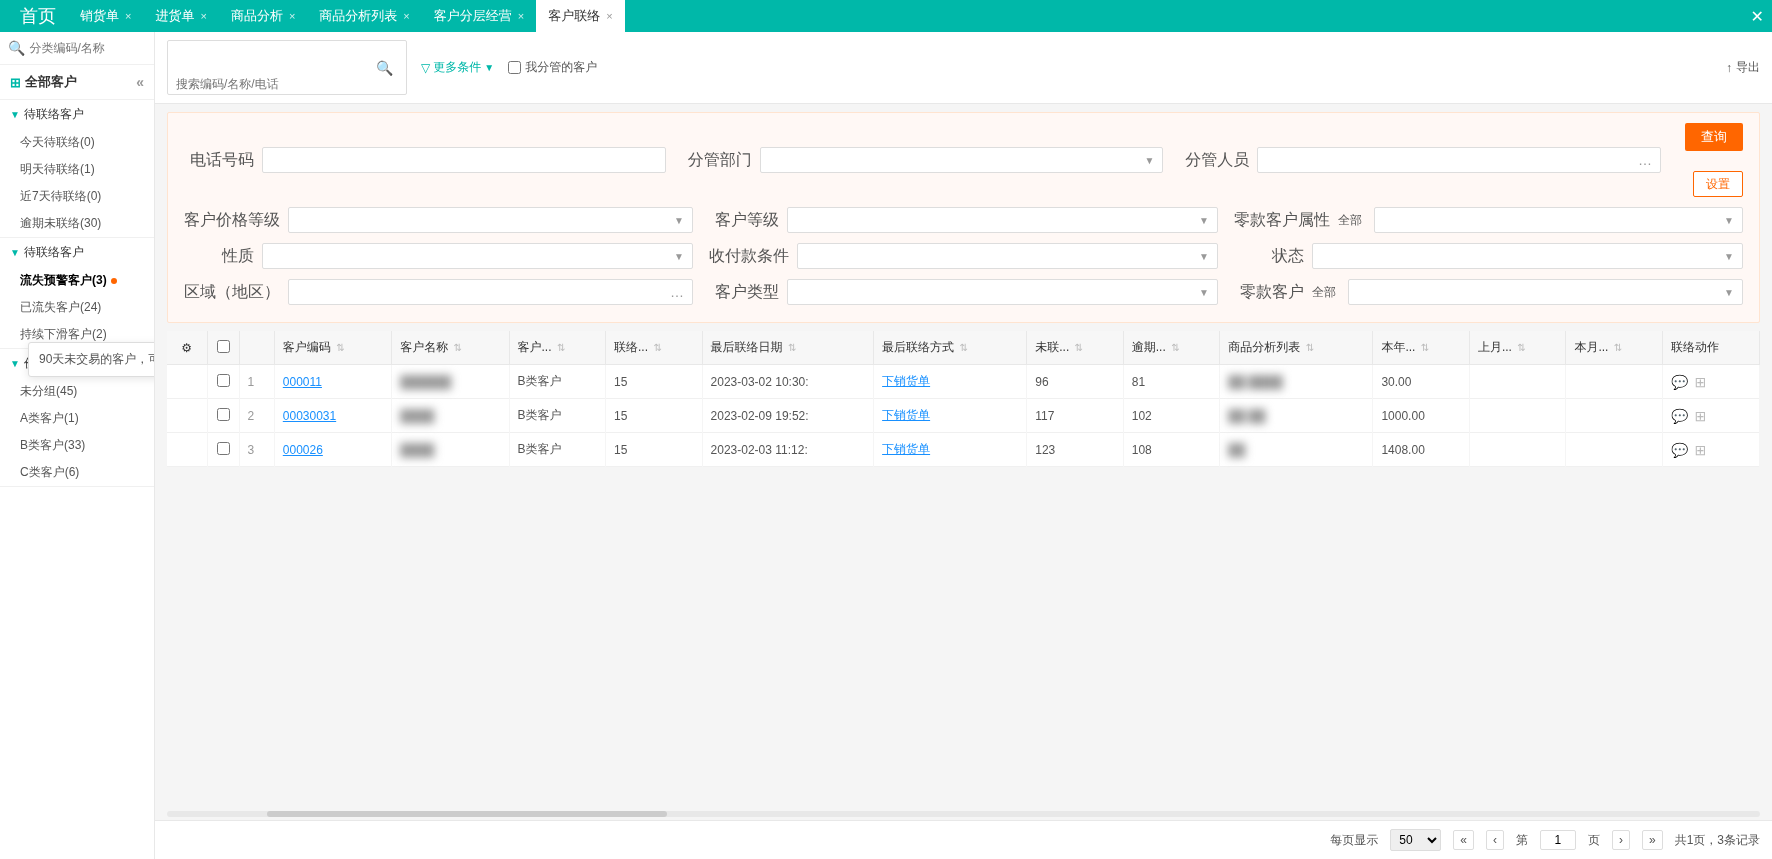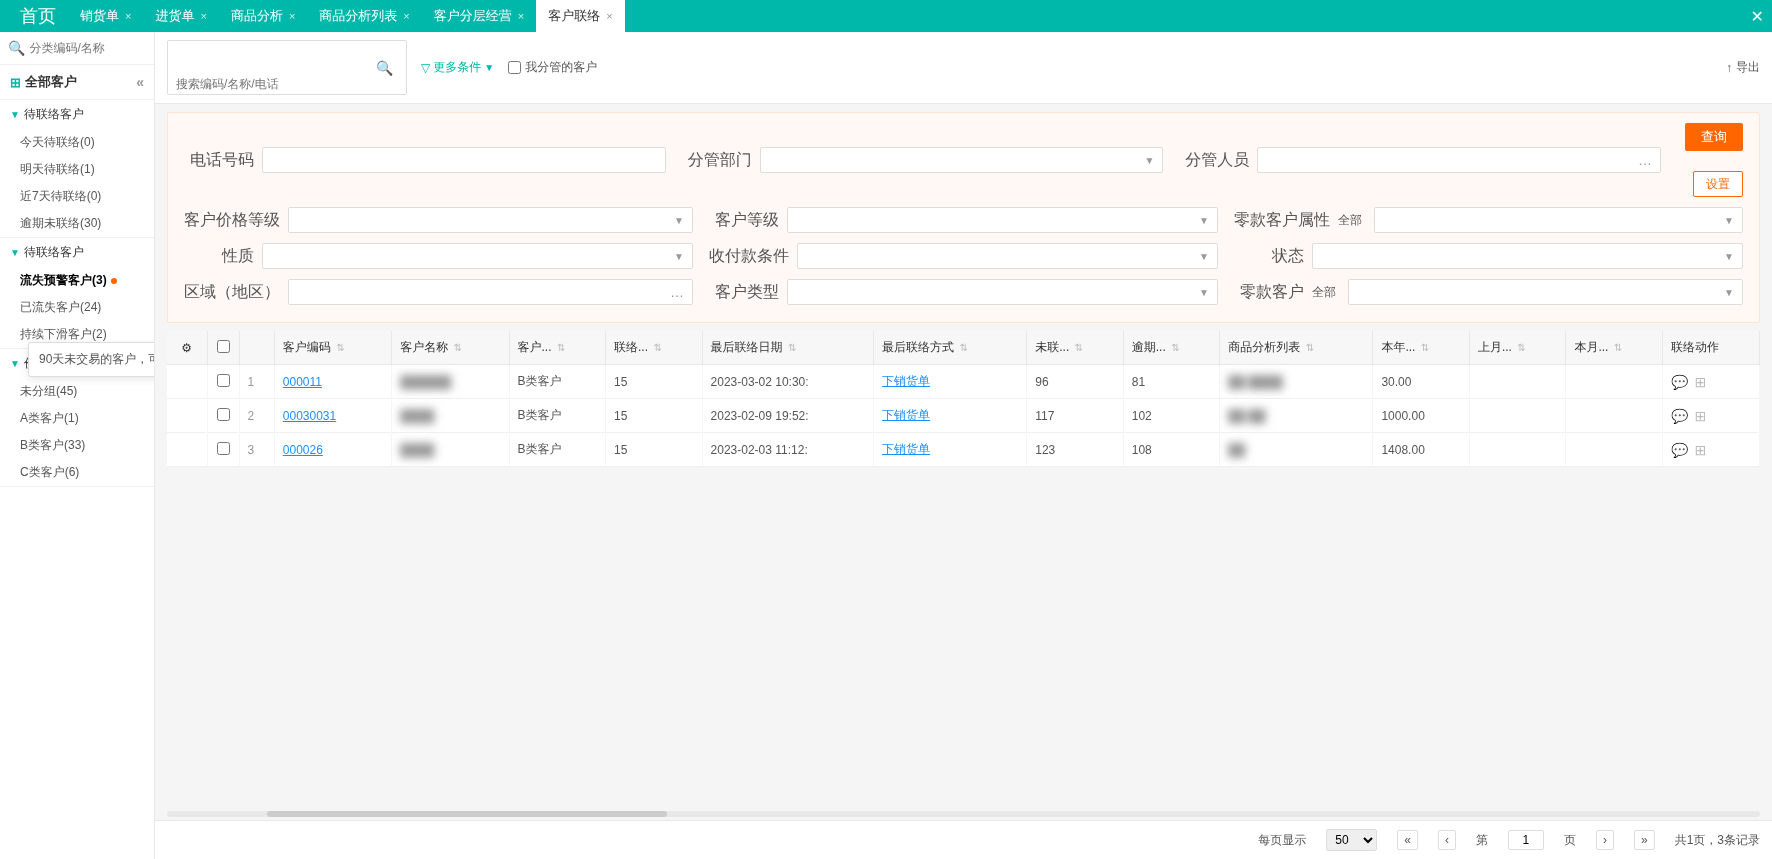--- a/index.html
+++ b/index.html
@@ -390,21 +390,21 @@
     }
     .gear-col { width: 32px; text-align: center; }
     .checkbox-col { width: 32px; text-align: center; }
 
     
     .pagination {
       padding: 8px 12px;
       display: flex;
       align-items: center;
       justify-content: flex-end;
-      gap: 20px;
+      gap: 12px;
       background: white;
       border-top: 1px solid #e8e8e8;
       font-size: 12px;
       color: #555;
     }
     .pagination-select {
       border: 1px solid #ddd;
       padding: 2px 4px;
       border-radius: 2px;
       font-size: 12px;

